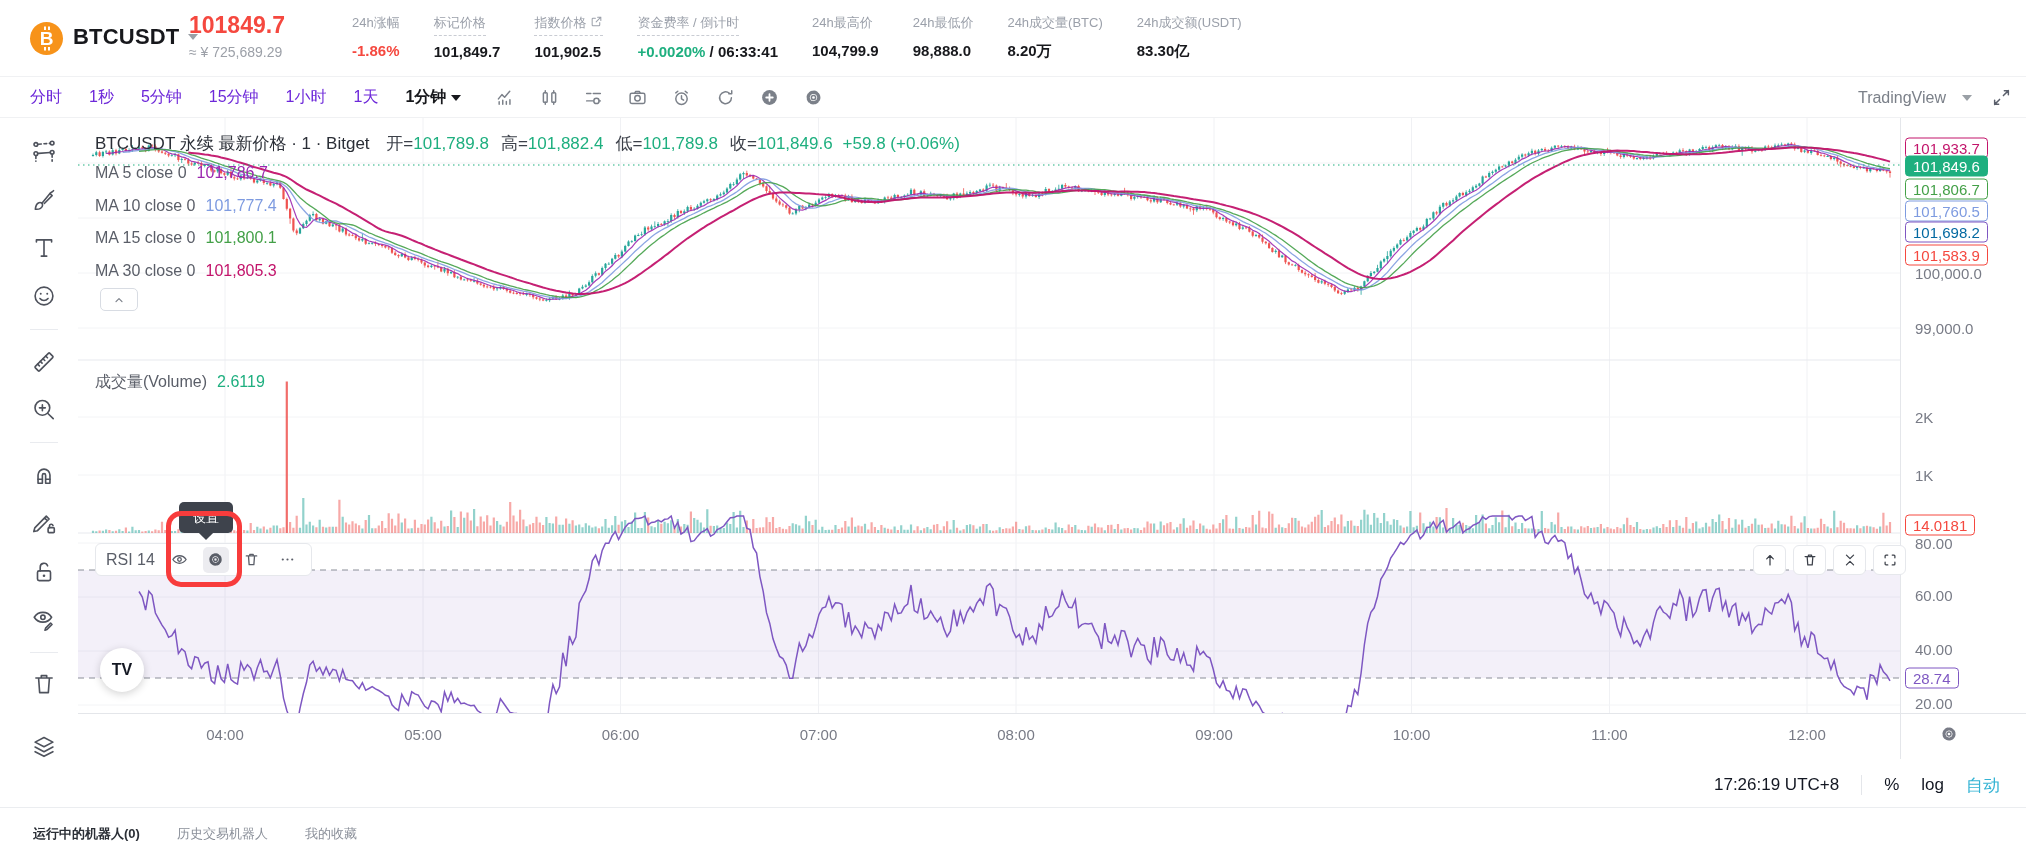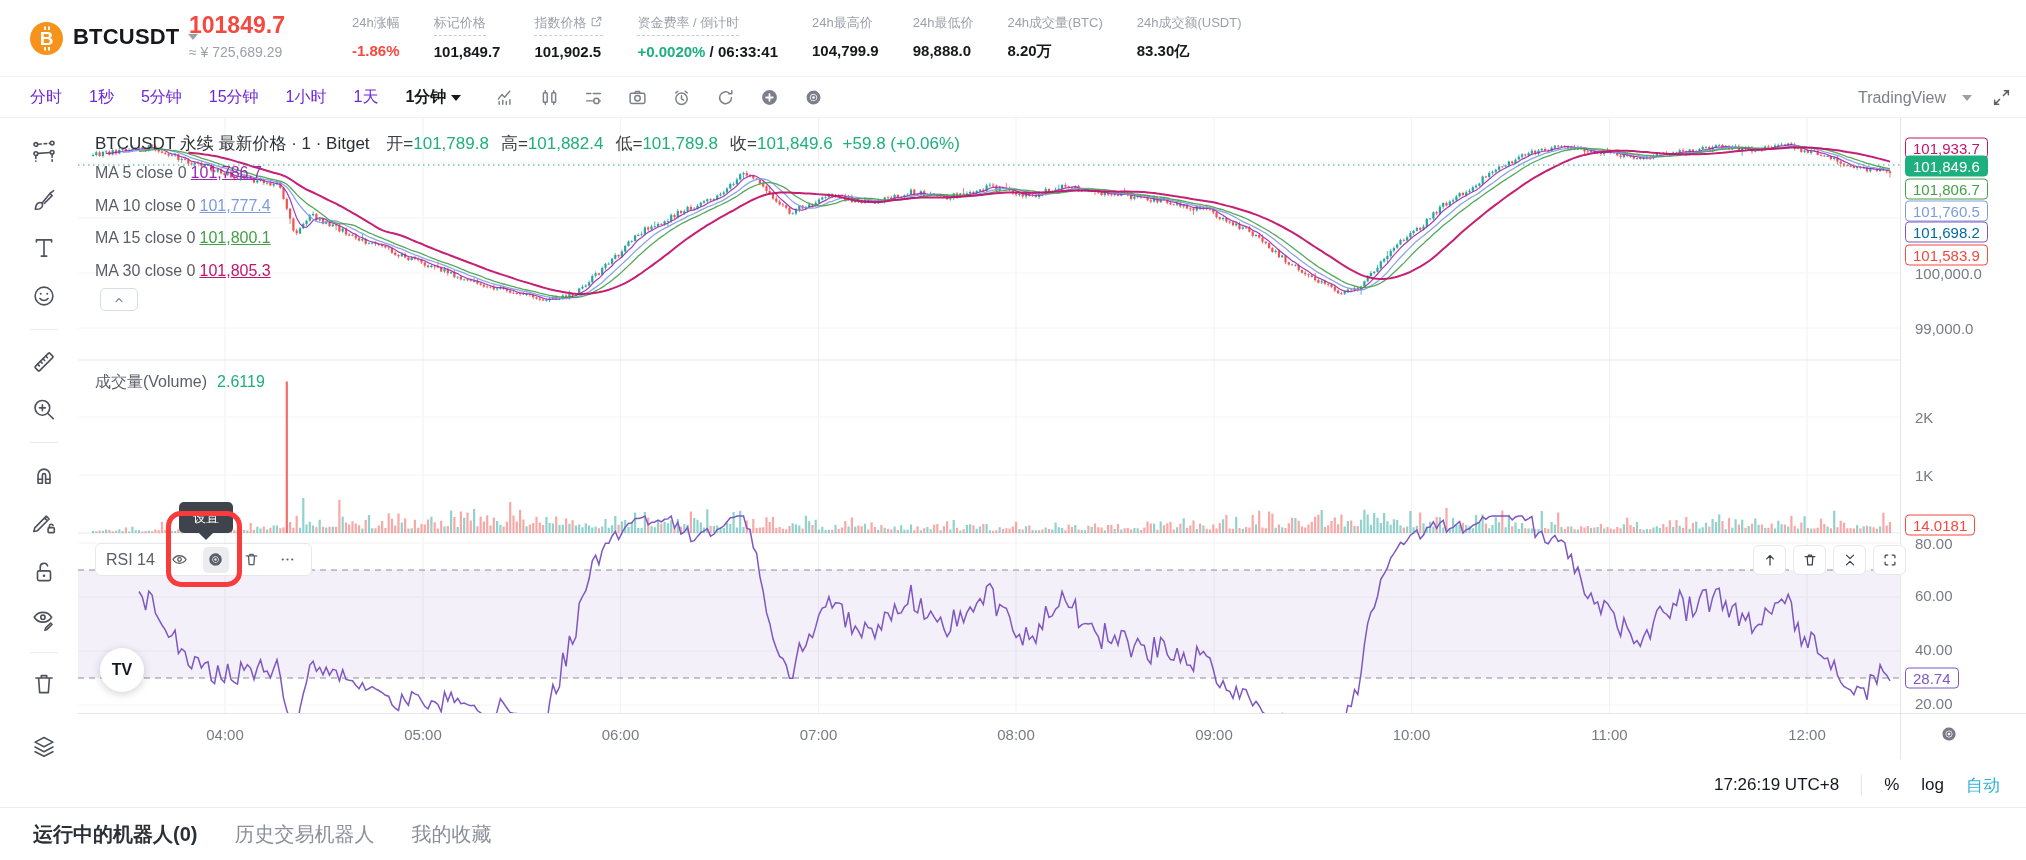--- a/index.html
+++ b/index.html
@@ -54,21 +54,21 @@
   .timeaxis { position:absolute; left:78px; top:713px; width:1822px; height:46px; border-top:1px solid #e4e6ea; }
   .taxlabel { position:absolute; top:12px; transform:translateX(-50%); font-size:15px; color:#787b86; }
   .axgear { position:absolute; left:1940px; top:725px; width:20px; height:20px; cursor:pointer; }
   .axiscorner { position:absolute; left:1900px; top:713px; width:126px; height:46px; border-top:1px solid #e4e6ea; border-left:1px solid #e4e6ea; }
 
   
   .mainlegend { position:absolute; left:95px; top:132px; font-size:17px; color:#3c4049; white-space:nowrap; z-index:6; }
   .mainlegend .t { color:#2a2e36; }
   .mainlegend .v { color:#1eaf7f; }
   .marow { position:absolute; left:95px; font-size:16px; color:#5a5e68; white-space:nowrap; z-index:6; }
-  .marow .mv { margin-left:4px;text-decoration:underline; }
+  .marow .mv { margin-left:10px; }
   .collapsebtn { position:absolute; left:100px; top:288px; width:38px; height:23px; border:1px solid #d8dce3;
     border-radius:5px; background:#fff; display:flex; align-items:center; justify-content:center; z-index:6; cursor:pointer; }
   .vollegend { position:absolute; left:95px; top:372px; font-size:16px; color:#5a5e68; z-index:6; white-space:nowrap; }
   .vollegend .vv { color:#1eaf7f; margin-left:10px; }
 
   
   .rsipill { position:absolute; left:95px; top:543px; height:33px; background:#fff; border:1px solid #e6e8ec;
     border-radius:6px; display:flex; align-items:center; padding:0 10px; gap:10px; z-index:6; }
   .rsipill .rlb { font-size:16px; color:#5a5e68; margin-right:2px; }
   .pillicon { width:26px; height:26px; display:flex; align-items:center; justify-content:center; border-radius:5px; cursor:pointer; }
@@ -89,21 +89,21 @@
     box-shadow:0 2px 8px rgba(0,0,0,.18); display:flex; align-items:center; justify-content:center; z-index:5;
     font-weight:700; font-size:16px; color:#131722; }
 
   
   .statusrow { position:absolute; left:0; top:763px; width:2026px; height:44px; display:flex;
     align-items:center; justify-content:flex-end; gap:22px; padding-right:26px; font-size:17px; color:#131722; }
   .statusdiv { width:1px; height:20px; background:#e4e6ea; }
   .statusitem { cursor:pointer; }
   .tabsbar { position:absolute; left:0; top:807px; width:2026px; height:53px; border-top:1px solid #ebedf0;
     display:flex; align-items:center; gap:37px; padding-left:33px; }
-  .btab { font-size:20px; color:#8a8f99; cursor:pointer; white-space:nowrap; }
+  .btab { font-size:13px; color:#8a8f99; cursor:pointer; white-space:nowrap; }
   .btab.active { color:#2b2f36; font-weight:600; }
 </style>
 </head>
 <body>
 
 <div id="app">
 
   <div class="ticker">
     <div class="btclogo">
       <svg width="33" height="33" viewBox="0 0 33 33">

